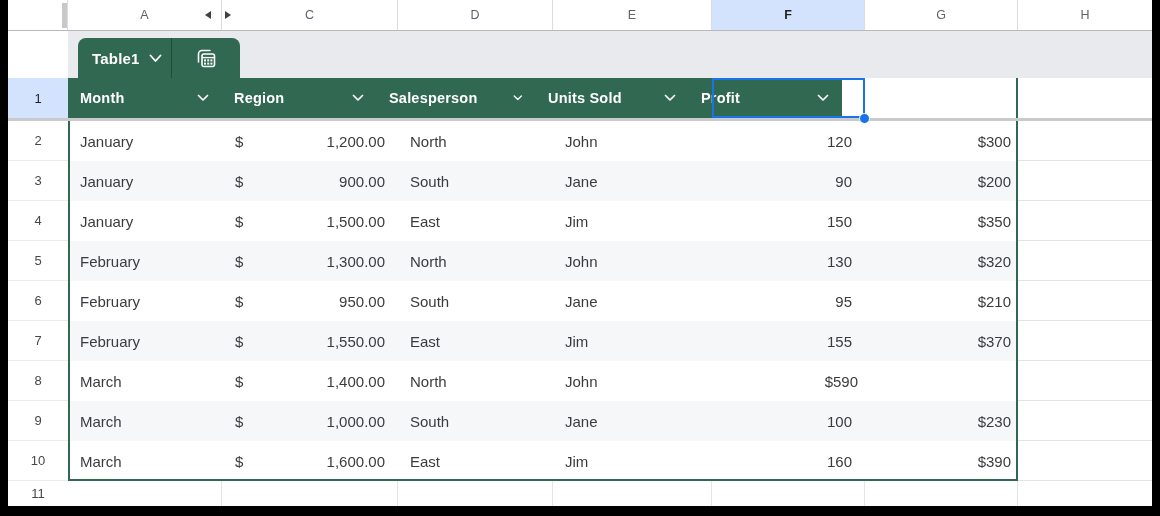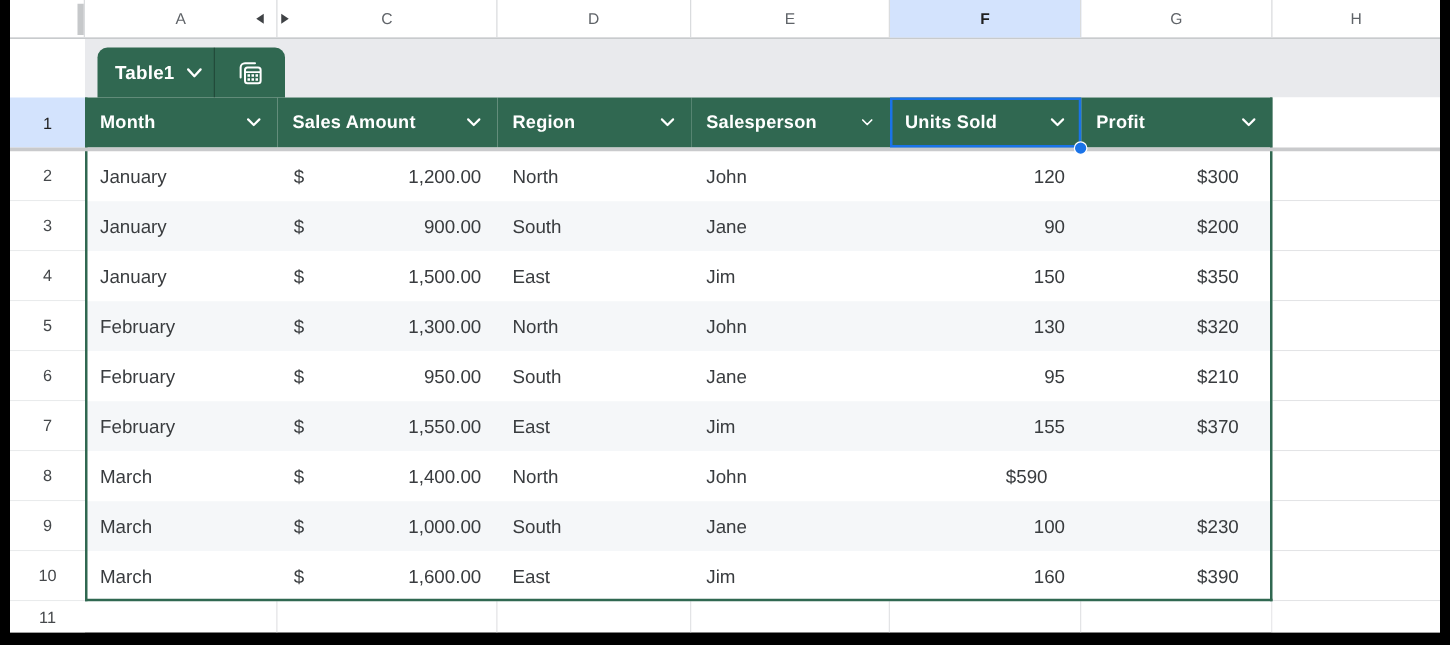--- a/index.html
+++ b/index.html
@@ -21,21 +21,21 @@
   .cornerbar { position: absolute; left: 54px; top: 3px; width: 5px; height: 25px;
     background: #c6c8ca; }
   .arr { position: absolute; top: 11px; width: 0; height: 0; z-index: 3;
     border-top: 4.5px solid transparent; border-bottom: 4.5px solid transparent; }
   .arrL { left: 197px; border-right: 6px solid #3f4245; }
   .arrR { left: 217px; border-left: 6px solid #3f4245; }
 
   
   .band-strip { position: absolute; top: 31px; left: 60px; width: 1084px; height: 47px;
     background: #e9eaed; }
-  .tab { position: absolute; left: 70px; top: 38px; width: 150px; height: 40px;
+  .tab { position: absolute; left: 70px; top: 38px; width: 162px; height: 40px;
     background: #306851; border-radius: 8px 8px 0 0; display: flex; align-items: center;
     color: #fff; z-index: 5; cursor: pointer; }
   .tab-label { padding: 0 9px 0 14px; font-weight: bold; font-size: 15px; letter-spacing: .2px; }
   .tab-sep { width: 1px; height: 40px; background: rgba(0,0,0,.28); margin-left: 9px; }
   .tab-iconwrap { flex: 1; display: flex; align-items: center; justify-content: center; }
 
   
   .row1 { position: absolute; top: 78px; left: 0; width: 1144px; height: 40px;
     display: flex; z-index: 2; }
   .rn1 { width: 60px; background: #d3e3fd; display: flex; align-items: center;
@@ -51,21 +51,21 @@
   .rn { width: 60px; display: flex; align-items: center; justify-content: center;
     font-size: 13px; color: #45484b; border-bottom: 1px solid #e9ebec; background: #fff; }
   .span { display: flex; width: 950px; background: #fff; }
   .span.band { background: #f5f7f9; }
   .c { display: flex; align-items: center; font-size: 15px; color: #393c3f; }
   .c.a { width: 154px; padding-left: 12px; }
   .c.money { width: 176px; justify-content: space-between; padding: 0 13px; }
   .c.d { width: 155px; padding-left: 12px; }
   .c.e { width: 159px; padding-left: 12px; }
   .c.f { width: 153px; justify-content: flex-end; padding-right: 13px; }
-  .c.g { width: 153px; justify-content: flex-end; padding-right: 27px; }
+  .c.g { width: 153px; justify-content: flex-end; padding-right: 7px; }
   .hcell { width: 134px; border-bottom: 1px solid #e3e4e6; background: #fff; }
 
   
   .row11 { display: flex; height: 25px; }
   .row11 .rn { border-bottom: none; }
   .row11 .ec { border-right: 1px solid #e3e4e6; }
   .row11 .ec:first-of-type { border-left: 1px solid #e3e4e6; }
 
   
   .divider { position: absolute; top: 118px; left: 0; width: 1144px; height: 3px;
@@ -128,26 +128,20 @@
     </div>
 
     <div class="row1">
       <div class="rn1">1</div>
       <div class="hdr w-a">
         <span>Month</span>
         <svg width="12" height="8" viewBox="0 0 12 8">
             <path d="M1.5 1.5 L6 6 L10.5 1.5" stroke="#fff" stroke-width="1.7" fill="none" stroke-linecap="round" stroke-linejoin="round"></path>
           </svg>
       </div>
-      <div class="hdr w-c">
-        <span>Sales Amount</span>
-        <svg width="12" height="8" viewBox="0 0 12 8">
-            <path d="M1.5 1.5 L6 6 L10.5 1.5" stroke="#fff" stroke-width="1.7" fill="none" stroke-linecap="round" stroke-linejoin="round"></path>
-          </svg>
-      </div>
       <div class="hdr w-d">
         <span>Region</span>
         <svg width="12" height="8" viewBox="0 0 12 8">
             <path d="M1.5 1.5 L6 6 L10.5 1.5" stroke="#fff" stroke-width="1.7" fill="none" stroke-linecap="round" stroke-linejoin="round"></path>
           </svg>
       </div>
       <div class="hdr w-e">
         <span>Salesperson</span>
         <svg width="12" height="8" viewBox="0 0 12 8">
             <path d="M1.5 1.5 L6 6 L10.5 1.5" stroke="#fff" stroke-width="1.7" fill="none" stroke-linecap="round" stroke-linejoin="round"></path>

